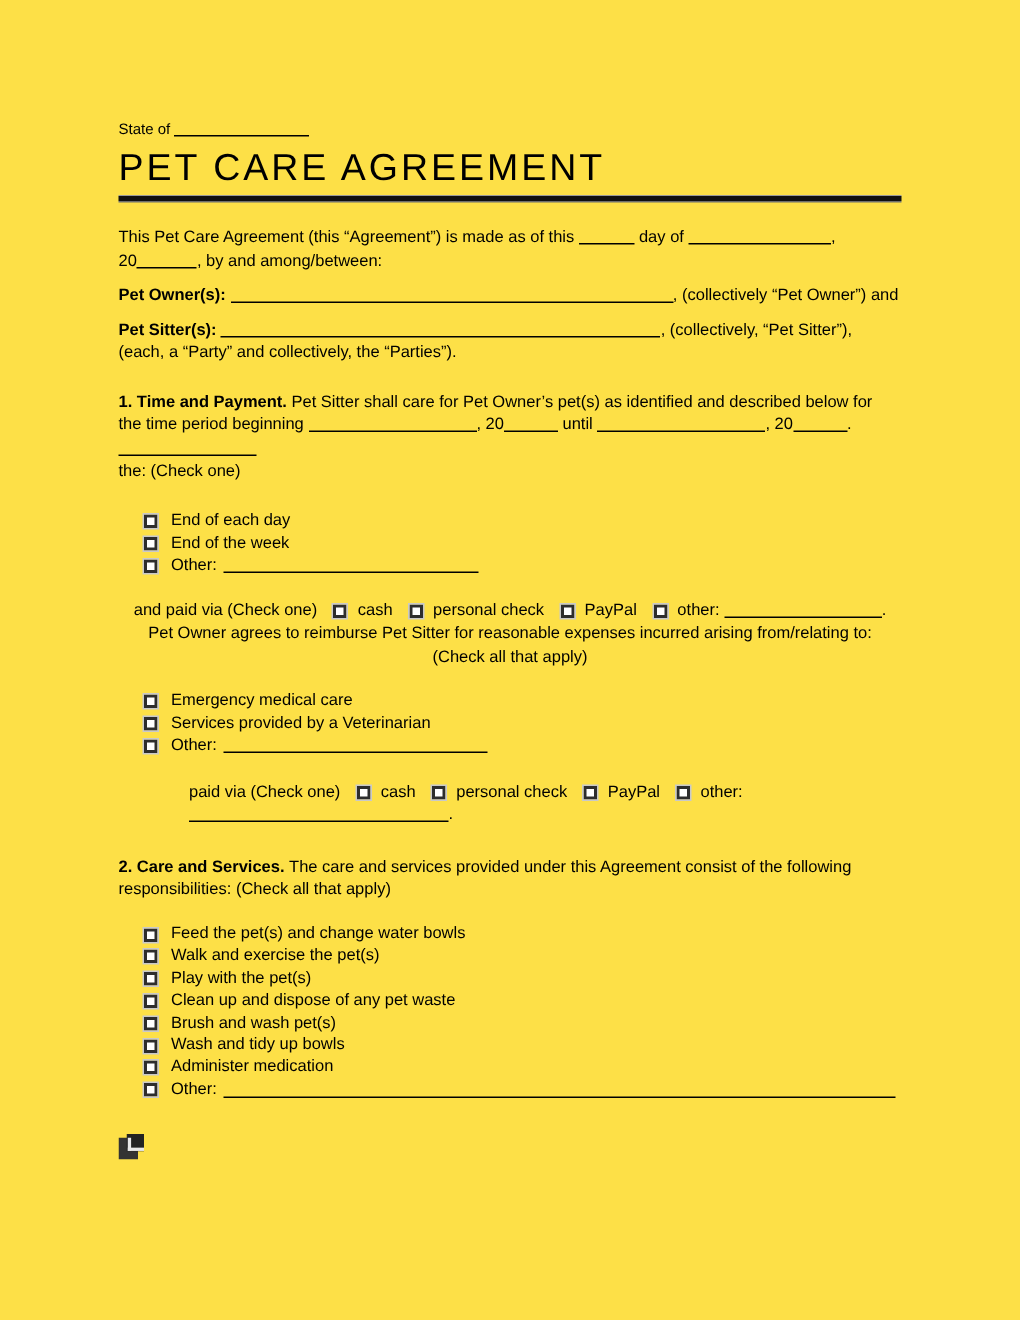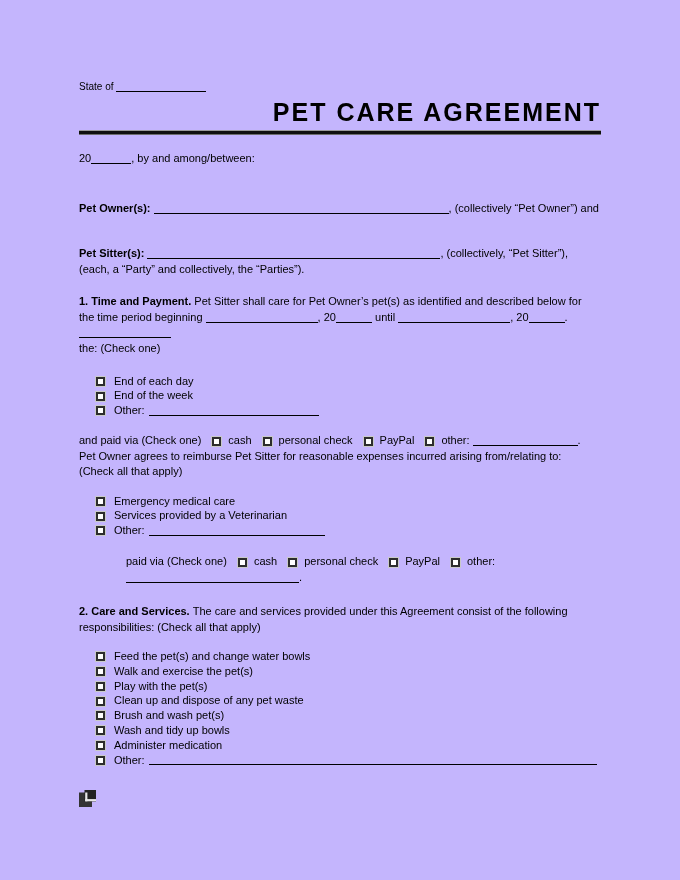--- a/index.html
+++ b/index.html
@@ -1,45 +1,45 @@
 <!DOCTYPE html>
 <html><head>
 <meta charset="utf-8">
 <style>
   * { margin:0; padding:0; box-sizing:border-box; }
   html,body { background:#ffffff; }
   .page {
-    width:680px; height:880px; background:#c4b5fd; overflow:hidden;
+    width:680px; height:880px; background:#fde047; overflow:hidden;
     padding:80px 79px 0 79px; position:relative;
     font-family:"Liberation Sans", sans-serif; font-size:11px; line-height:15.5px; color:#000;
   }
   .ln { white-space:nowrap; }
   .b { font-weight:bold; }
   .state-line { font-size:10px; line-height:13px; }
   .doc-title {
-    margin-top:5px; font-size:25px; line-height:29px; font-weight:bold;
-    text-align:right; letter-spacing:2px; color:#000;
+    margin-top:5px; font-size:25px; line-height:29px; font-weight:normal;
+    text-align:left; letter-spacing:2px; color:#000;
   }
   .rule {
     margin-top:3px; height:5px;
     background:linear-gradient(to bottom,#9a9a9a 0,#9a9a9a 1px,#101010 1px,#101010 4px,#6e6e6e 4px,#6e6e6e 5px);
   }
   .blank { display:inline-block; border-bottom:1px solid #000; height:10px; vertical-align:-2px; }
   .cb {
     display:inline-block; width:9px; height:9px; flex:none;
     border:2px solid #2d2d2d; outline:1px solid #c9c9c9; background:#fff;
     vertical-align:-2px;
   }
   .cb.inline { margin:0 7px 0 11px; }
   .intro   { margin-top:16px; }
-  .owner   { margin-top:34px; }
-  .sitter  { margin-top:30px; }
+  .owner   { margin-top:8px; }
+  .sitter  { margin-top:7px; }
   .sec1    { margin-top:17px; }
   .cl1     { margin-top:18px; }
-  .paid1   { margin-top:15px; }
+  .paid1   { margin-top:15px;text-align:center; }
   .cl2     { margin-top:14px; }
   .paid2   { margin-top:16px;margin-left:47px; }
   .sec2    { margin-top:19px; }
   .cl3     { margin-top:14px;text-align:center; }
   .check-item { display:flex; align-items:center; height:14.8px; padding-left:17px; white-space:nowrap; }
   .check-item .cb { margin-right:9px; }
   .check-item .blank { margin-left:4px; }
   .logo { margin-top:22px; width:17px; height:17px; }
 </style>
 </head>
@@ -49,20 +49,21 @@
 
   
   <div class="ln state-line"><span>State of</span> <span class="blank" style="width:90px"></span></div>
 
   
   <div class="doc-title">PET CARE AGREEMENT</div>
   <div class="rule"></div>
 
   
   <div class="intro">
+    <div class="ln"><span>This Pet Care Agreement (this “Agreement”) is made as of this</span> <span class="blank" style="width:37px"></span><span> day of </span><span class="blank" style="width:95px"></span><span>,</span></div>
     <div class="ln"><span>20</span><span class="blank" style="width:40px"></span><span>, by and among/between:</span></div>
   </div>
 
   
   <div class="ln owner"><span class="b">Pet Owner(s): </span><span class="blank" style="width:295px"></span><span>, (collectively “Pet Owner”) and</span></div>
 
   
   <div class="sitter">
     <div class="ln"><span class="b">Pet Sitter(s): </span><span class="blank" style="width:293px"></span><span>, (collectively, “Pet Sitter”),</span></div>
     <div class="ln">(each, a “Party” and collectively, the “Parties”).</div>

